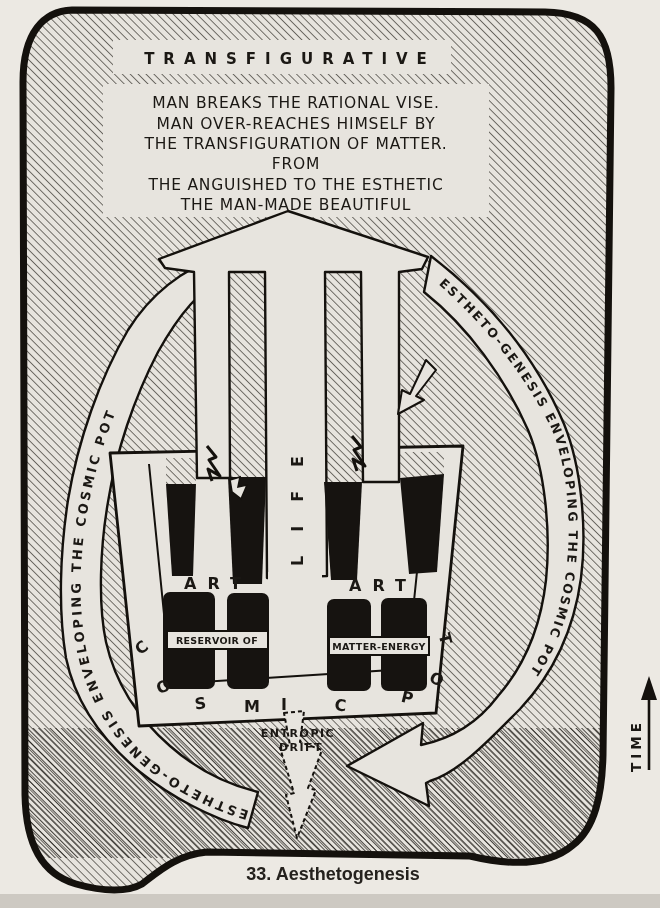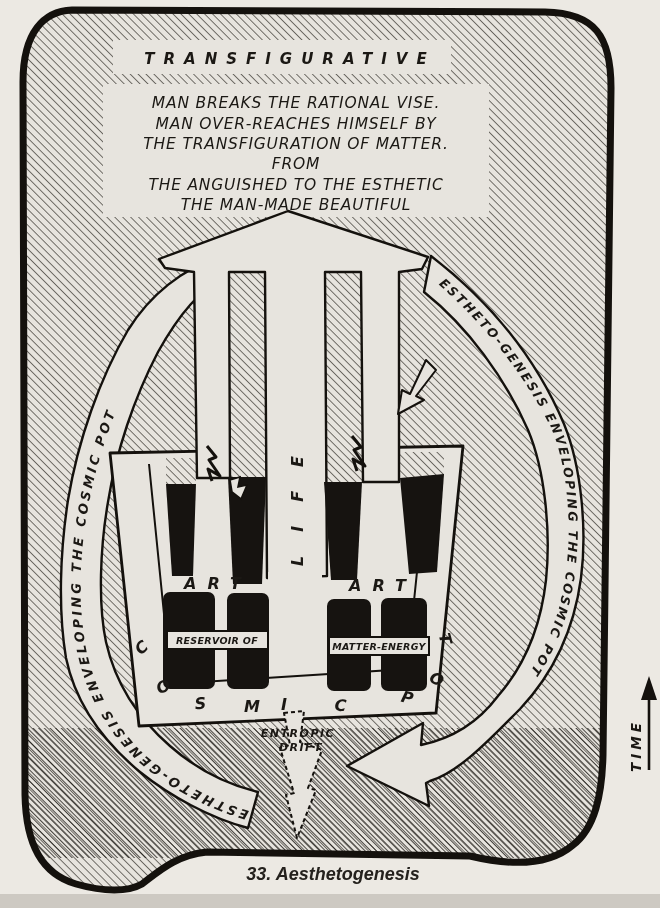--- a/index.html
+++ b/index.html
@@ -1,16 +1,16 @@
 <!DOCTYPE html>
 <html><head>
 <meta charset="utf-8">
 <style>
   html,body{margin:0;padding:0;background:#e9e6e0;}
-  .stage{width:660px;height:908px;position:relative;overflow:hidden;background:#ece9e3;font-style:italic;}
+  .stage{width:660px;height:908px;position:relative;overflow:hidden;background:#ece9e3;}
   svg{display:block;}
   text{user-select:none;}
   .hand{font-family:"DejaVu Sans",sans-serif;fill:#1b1814;}
   .title-text{font-size:15px;letter-spacing:9px;font-weight:600;}
   .stmt{font-size:15.5px;letter-spacing:0.8px;font-weight:500;}
   .band-text{font-size:13px;letter-spacing:3px;font-weight:600;}
   .band-text-r{font-size:12.5px;letter-spacing:2.2px;font-weight:600;}
   .life-text{font-size:16px;letter-spacing:24px;font-weight:600;}
   .art-text{font-size:16px;letter-spacing:11px;font-weight:600;}
   .pot-letter{font-size:16px;font-weight:600;}

